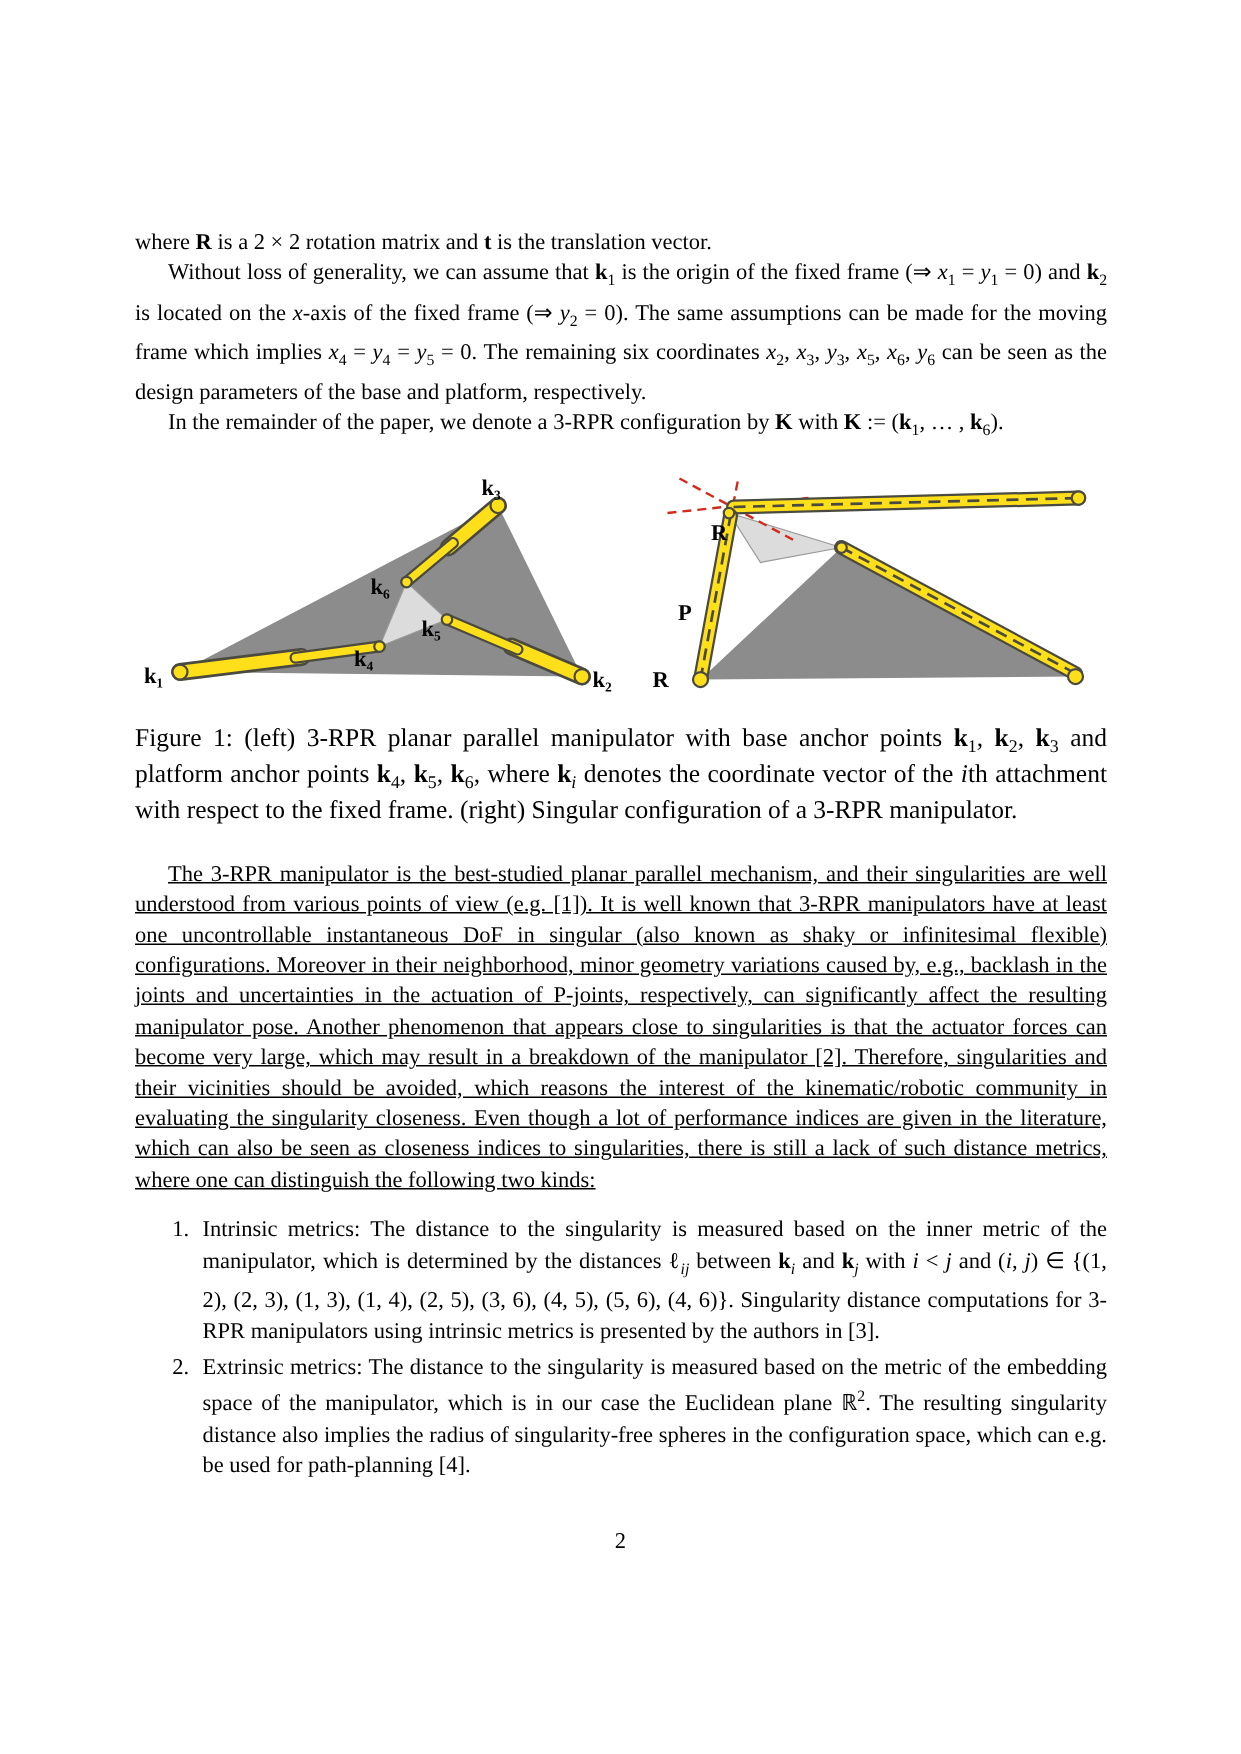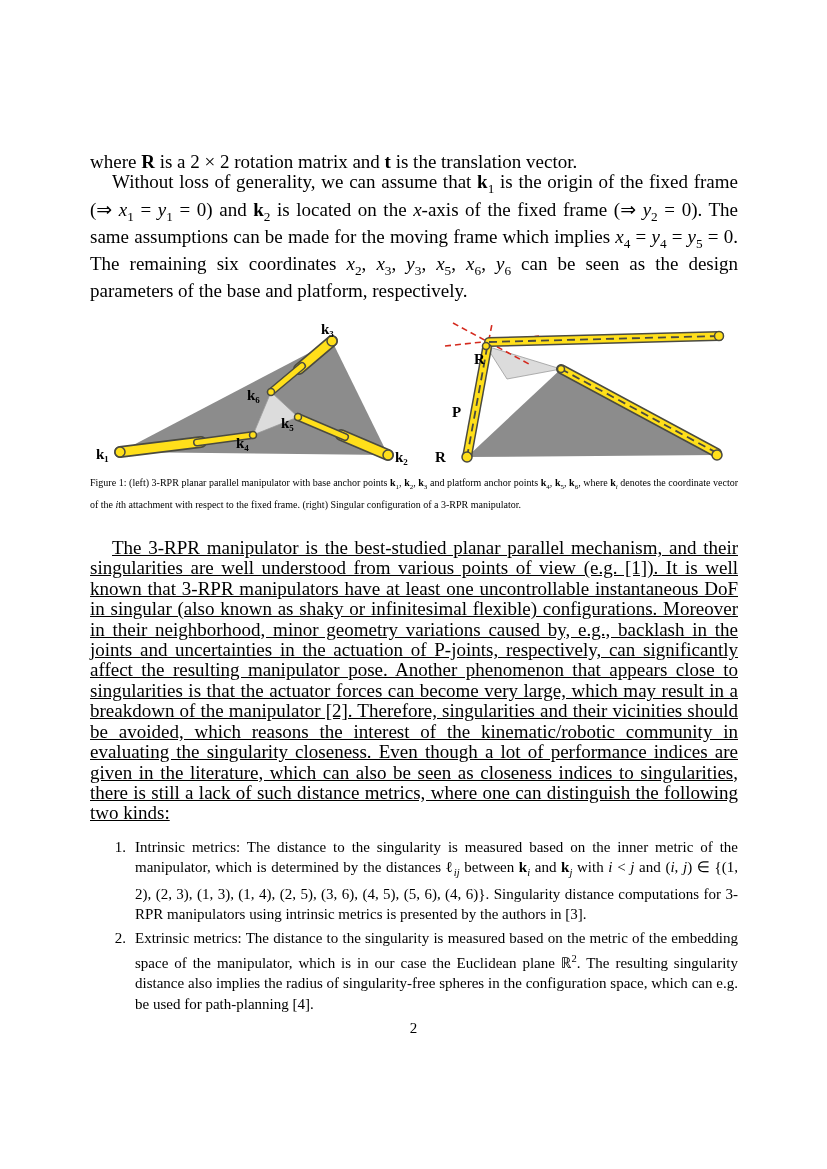--- a/index.html
+++ b/index.html
@@ -2,44 +2,45 @@
 <html><head>
 <meta charset="utf-8">
 <style>
   * { margin:0; padding:0; box-sizing:border-box; }
   html,body { background:#ffffff; }
   .page {
     position:relative; width:827px; height:1169px; background:#ffffff;
     font-family:"Liberation Serif", serif; color:#000000; overflow:hidden;
   }
   .content { position:absolute; left:90px; top:152px; width:648px; }
-  p.body-text { font-size:19px; line-height:20.4px; text-align:justify; }
+  p.body-text { font-size:15px; line-height:20.4px; text-align:justify; }
   p.first-indent { text-indent:22px; }
   sub { font-size:70%; }
   sup { font-size:70%; }
   figure { margin:20px 0 0 0; }
   .fig-row { display:flex; justify-content:center; align-items:flex-start; gap:14px; }
   .fig-svg { display:block; }
-  figcaption { font-size:10px; line-height:17.2px; text-align:justify; }
+  figcaption { font-size:17px; line-height:17.2px; text-align:justify; margin-top:13px; }
   .main-par { margin-top:25px;text-decoration:underline; }
   ol.metrics { list-style:none; margin-top:13px; }
   ol.metrics li { display:flex; font-size:15px; line-height:20.4px; margin-bottom:4px; }
   .li-num { flex:none; width:20px; margin-left:16px; margin-right:9px; text-align:right; }
   .li-text { flex:1; text-align:justify; }
   .page-number { position:absolute; left:0; top:1020px; width:100%; text-align:center; font-size:15px; }
   .fig-label { font-family:"Liberation Serif", serif; font-weight:bold; font-size:15px; }
 </style>
 </head>
 <body>
 
 <div class="page">
   <main class="content">
 
     <p class="body-text">where <b>R</b> is a 2 × 2 rotation matrix and <b>t</b> is the translation vector.</p>
     <p class="body-text first-indent">Without loss of generality, we can assume that <b>k</b><sub>1</sub> is the origin of the fixed frame (⇒ <i>x</i><sub>1</sub> = <i>y</i><sub>1</sub> = 0) and <b>k</b><sub>2</sub> is located on the <i>x</i>-axis of the fixed frame (⇒ <i>y</i><sub>2</sub> = 0). The same assumptions can be made for the moving frame which implies <i>x</i><sub>4</sub> = <i>y</i><sub>4</sub> = <i>y</i><sub>5</sub> = 0. The remaining six coordinates <i>x</i><sub>2</sub>, <i>x</i><sub>3</sub>, <i>y</i><sub>3</sub>, <i>x</i><sub>5</sub>, <i>x</i><sub>6</sub>, <i>y</i><sub>6</sub> can be seen as the design parameters of the base and platform, respectively.</p>
+    <p class="body-text first-indent">In the remainder of the paper, we denote a 3-RPR configuration by <b>K</b> with <b>K</b> := (<b>k</b><sub>1</sub>, … , <b>k</b><sub>6</sub>).</p>
 
     <figure>
       <div class="fig-row">
 
         <svg class="fig-svg" width="322" height="152" viewBox="0 0 322 152">
           <polygon points="27,130 239,19 295,133" fill="#8c8c8c"></polygon>
 
           <g>
             <line x1="27" y1="130" x2="108" y2="120" stroke-width="12" stroke-linecap="round" stroke="#4a4a40"></line>
             <line x1="27" y1="130" x2="108" y2="120" stroke-width="8.5" stroke-linecap="round" stroke="#ffdf1a"></line>

